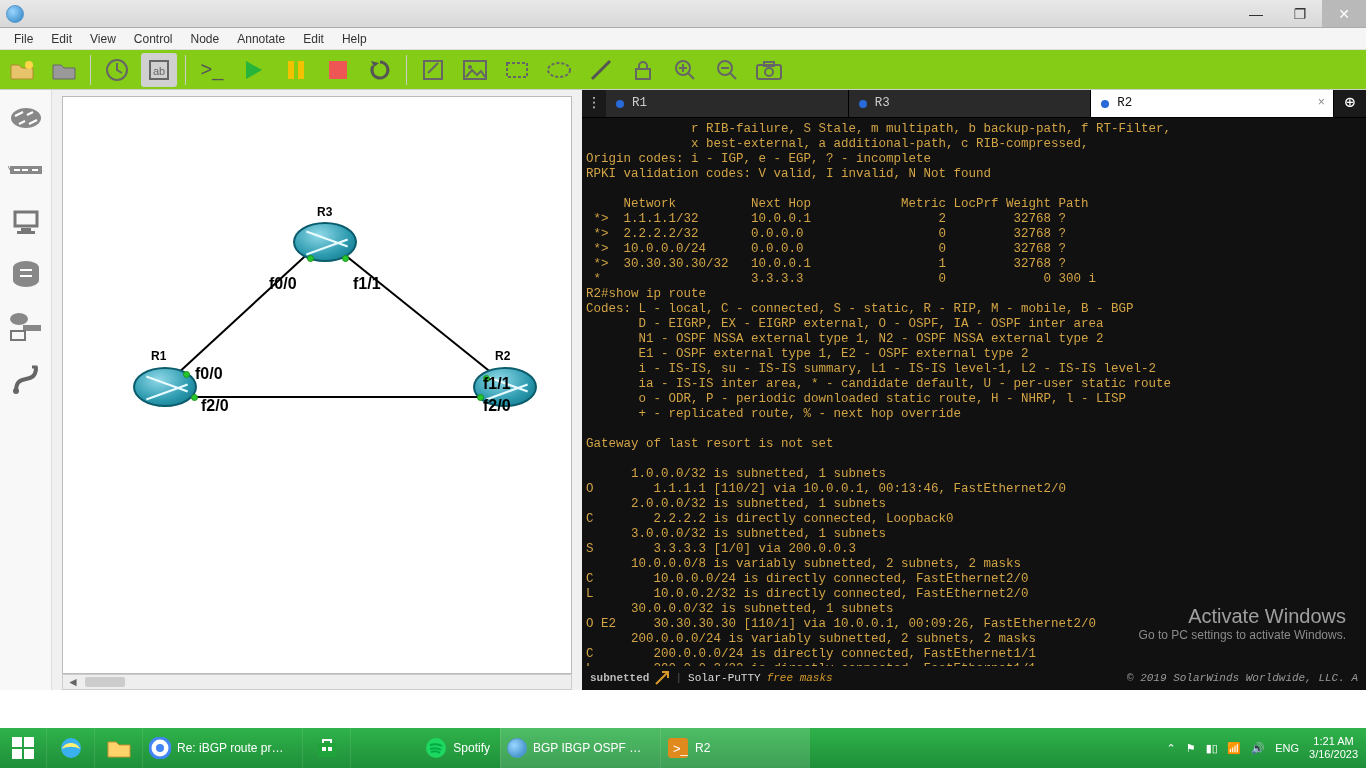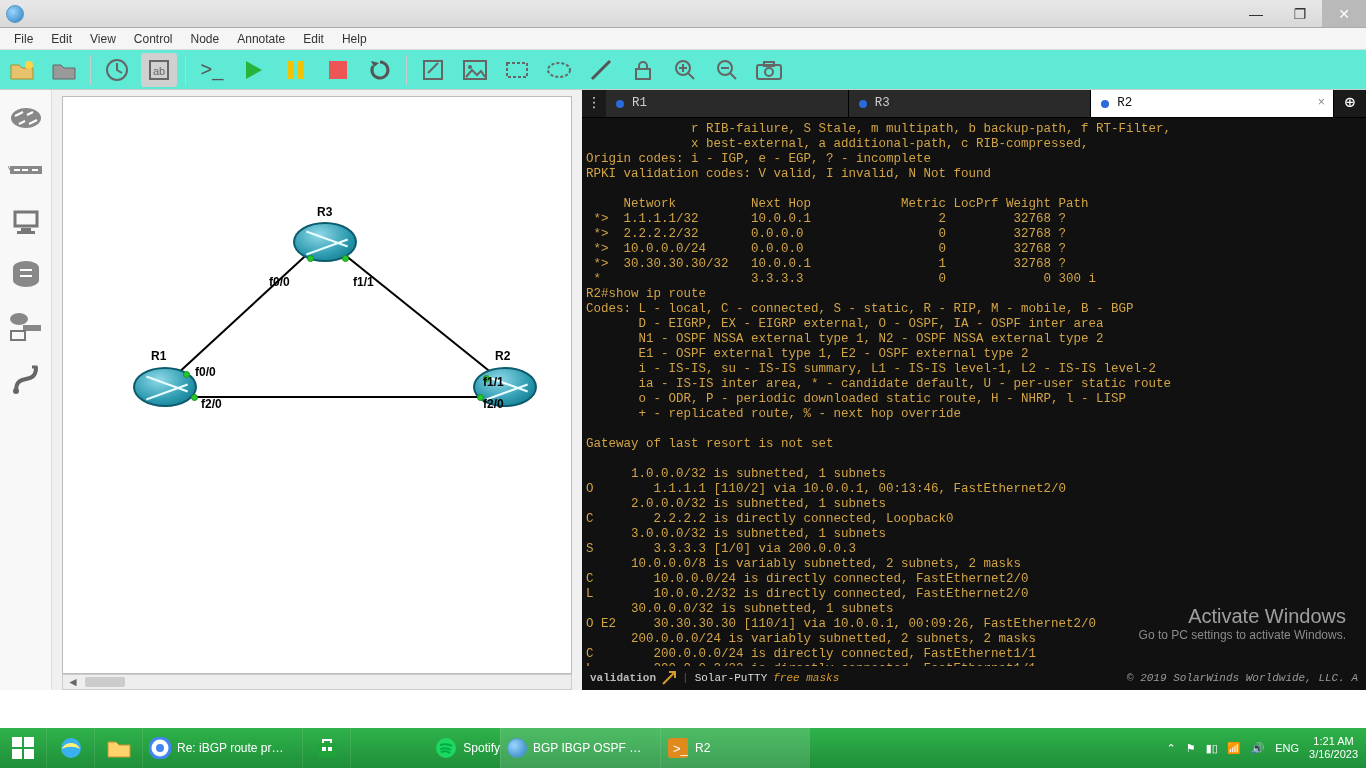--- a/index.html
+++ b/index.html
@@ -12,42 +12,42 @@
 .titlebar .center{flex:1;text-align:center;color:#222;font-size:13px}
 .winbtns{display:flex;height:100%}
 .winbtn{width:44px;height:100%;display:flex;align-items:center;justify-content:center;color:#333;font-size:14px;font-family:Arial}
 .winbtn.close{background:#b9b9b9;color:#fff}
 
 
 .menubar{height:22px;background:#f5f5f5;border-bottom:1px solid #ddd;display:flex;align-items:center;padding:0 6px;gap:2px}
 .menubar span{padding:2px 8px;color:#333;font-size:12px}
 
 
-.toolbar{height:40px;background:#5eead4;border-bottom:1px solid #ccc;display:flex;align-items:center;padding:0 4px;gap:6px}
+.toolbar{height:40px;background:#84cc16;border-bottom:1px solid #ccc;display:flex;align-items:center;padding:0 4px;gap:6px}
 .tbtn{width:36px;height:34px;display:flex;align-items:center;justify-content:center;border-radius:3px}
 .grpdiv{width:1px;height:30px;background:#ccc;margin:0 2px}
 
 
 .main{display:flex;height:600px;position:relative}
 .sidebar{width:52px;background:#f8f8f8;border-right:1px solid #ddd;display:flex;flex-direction:column;align-items:center;gap:12px;padding-top:8px}
 .sbtn{width:40px;height:40px;display:flex;align-items:center;justify-content:center;border-radius:4px}
 svg{display:block}
 
 
 .workspace{flex:1;position:relative;background:#f0f0f0;display:flex;flex-direction:column}
 .canvas-wrap{margin:6px 0 0 10px;width:510px;height:586px;background:#fff;border:1px solid #bbb;position:relative}
 .hscroll{height:16px;width:510px;margin-left:10px;background:#eee;border:1px solid #ccc;display:flex;align-items:center}
 .hscroll .thumb{background:#ccc;height:10px;width:40px;margin-left:2px;border-radius:2px}
 
 
 .router{position:absolute;width:64px;height:40px;border-radius:50%;background:radial-gradient(ellipse at 40% 30%, #8fd9e8, #2a98ad 60%, #0d6d80);border:2px solid #0a5b6b}
 .router::before{content:"";position:absolute;left:10px;top:14px;width:44px;height:2px;background:#e8fcff;transform:rotate(20deg)}
 .router::after{content:"";position:absolute;left:10px;top:22px;width:44px;height:2px;background:#e8fcff;transform:rotate(-20deg)}
 .nlabel{position:absolute;font-weight:bold;color:#000;font-size:12px}
-.iflabel{position:absolute;font-weight:bold;color:#000;font-size:12px;background:transparent}
+.iflabel{position:absolute;font-weight:bold;color:#000;font-size:16px;background:transparent}
 .port{position:absolute;width:7px;height:7px;background:#27c62f;border-radius:50%;border:1px solid #199619}
 svg.topo{position:absolute;left:0;top:0;width:100%;height:100%;pointer-events:none}
 
 
 .termpanel{width:784px;background:#111;color:#d2a445;font-family:"Consolas","Courier New",monospace;font-size:12.5px;line-height:15px;display:flex;flex-direction:column}
 .tabsrow{height:28px;background:#1a1a1a;display:flex;align-items:stretch;border-bottom:1px solid #000}
 .menudots{width:24px;display:flex;align-items:center;justify-content:center;color:#ddd;font-size:14px}
 .tab{flex:1;display:flex;align-items:center;gap:8px;padding:0 10px;color:#ccc;border-right:1px solid #000;position:relative;background:#1a1a1a}
 .tab.inactive{background:#2a2a2a}
 .tab.active{background:#fff;color:#111}
@@ -65,21 +65,21 @@
 .spfooter{height:24px;background:#111;color:#aaa;display:flex;align-items:center;justify-content:space-between;padding:0 8px;font-size:11px;font-style:italic}
 .spfooter .brand{display:flex;align-items:center;gap:6px;font-style:normal}
 .spfooter .brand .sw{font-weight:bold;color:#bbb}
 .spfooter .brand .sp{color:#ddd}
 .spfooter .brand .ft{color:#d69a2b;font-style:italic}
 .spfooter .cr{color:#999}
 
 
 .taskbar{position:absolute;left:0;right:0;bottom:0;height:40px;background:linear-gradient(#2fb24a,#1f8f3a);display:flex;align-items:center;color:#fff}
 .startbtn{width:46px;height:40px;display:flex;align-items:center;justify-content:center}
-.tbapp{height:40px;min-width:48px;padding:0 0;display:flex;align-items:center;justify-content:center;border-left:1px solid rgba(255,255,255,0.1)}
+.tbapp{height:40px;min-width:48px;padding:0 10px;display:flex;align-items:center;justify-content:center;border-left:1px solid rgba(255,255,255,0.1)}
 .tbapp .lbl{margin-left:6px;font-size:12px;color:#fff;max-width:110px;overflow:hidden;text-overflow:ellipsis;white-space:nowrap}
 .tbapp.active{background:rgba(255,255,255,0.15)}
 .tray{margin-left:auto;display:flex;align-items:center;gap:10px;padding:0 8px;font-size:11px}
 .tray .clock{text-align:center;line-height:13px}
 
 
 .glyph{font-family:"Segoe UI Symbol",Arial;font-size:20px;color:#555}
 </style>
 </head>
 <body>
@@ -346,21 +346,21 @@
 C        10.0.0.0/24 is directly connected, FastEthernet2/0
 L        10.0.0.2/32 is directly connected, FastEthernet2/0
       30.0.0.0/32 is subnetted, 1 subnets
 O E2     30.30.30.30 [110/1] via 10.0.0.1, 00:09:26, FastEthernet2/0
       200.0.0.0/24 is variably subnetted, 2 subnets, 2 masks
 C        200.0.0.0/24 is directly connected, FastEthernet1/1
 L        200.0.0.2/32 is directly connected, FastEthernet1/1
 </div>
     <div class="spfooter">
       <div class="brand">
-        <span class="sw">validation</span>
+        <span class="sw">subnetted</span>
         <svg width="14" height="14">
             <path d="M1 13L13 1M7 1h6v6" stroke="#d69a2b" stroke-width="2" fill="none"></path>
           </svg>
         <span style="color:#555">|</span>
         <span class="sp">Solar-PuTTY</span>
         <span class="ft">free masks</span>
       </div>
       <div class="cr">© 2019 SolarWinds Worldwide, LLC. A</div>
     </div>
   </div>

